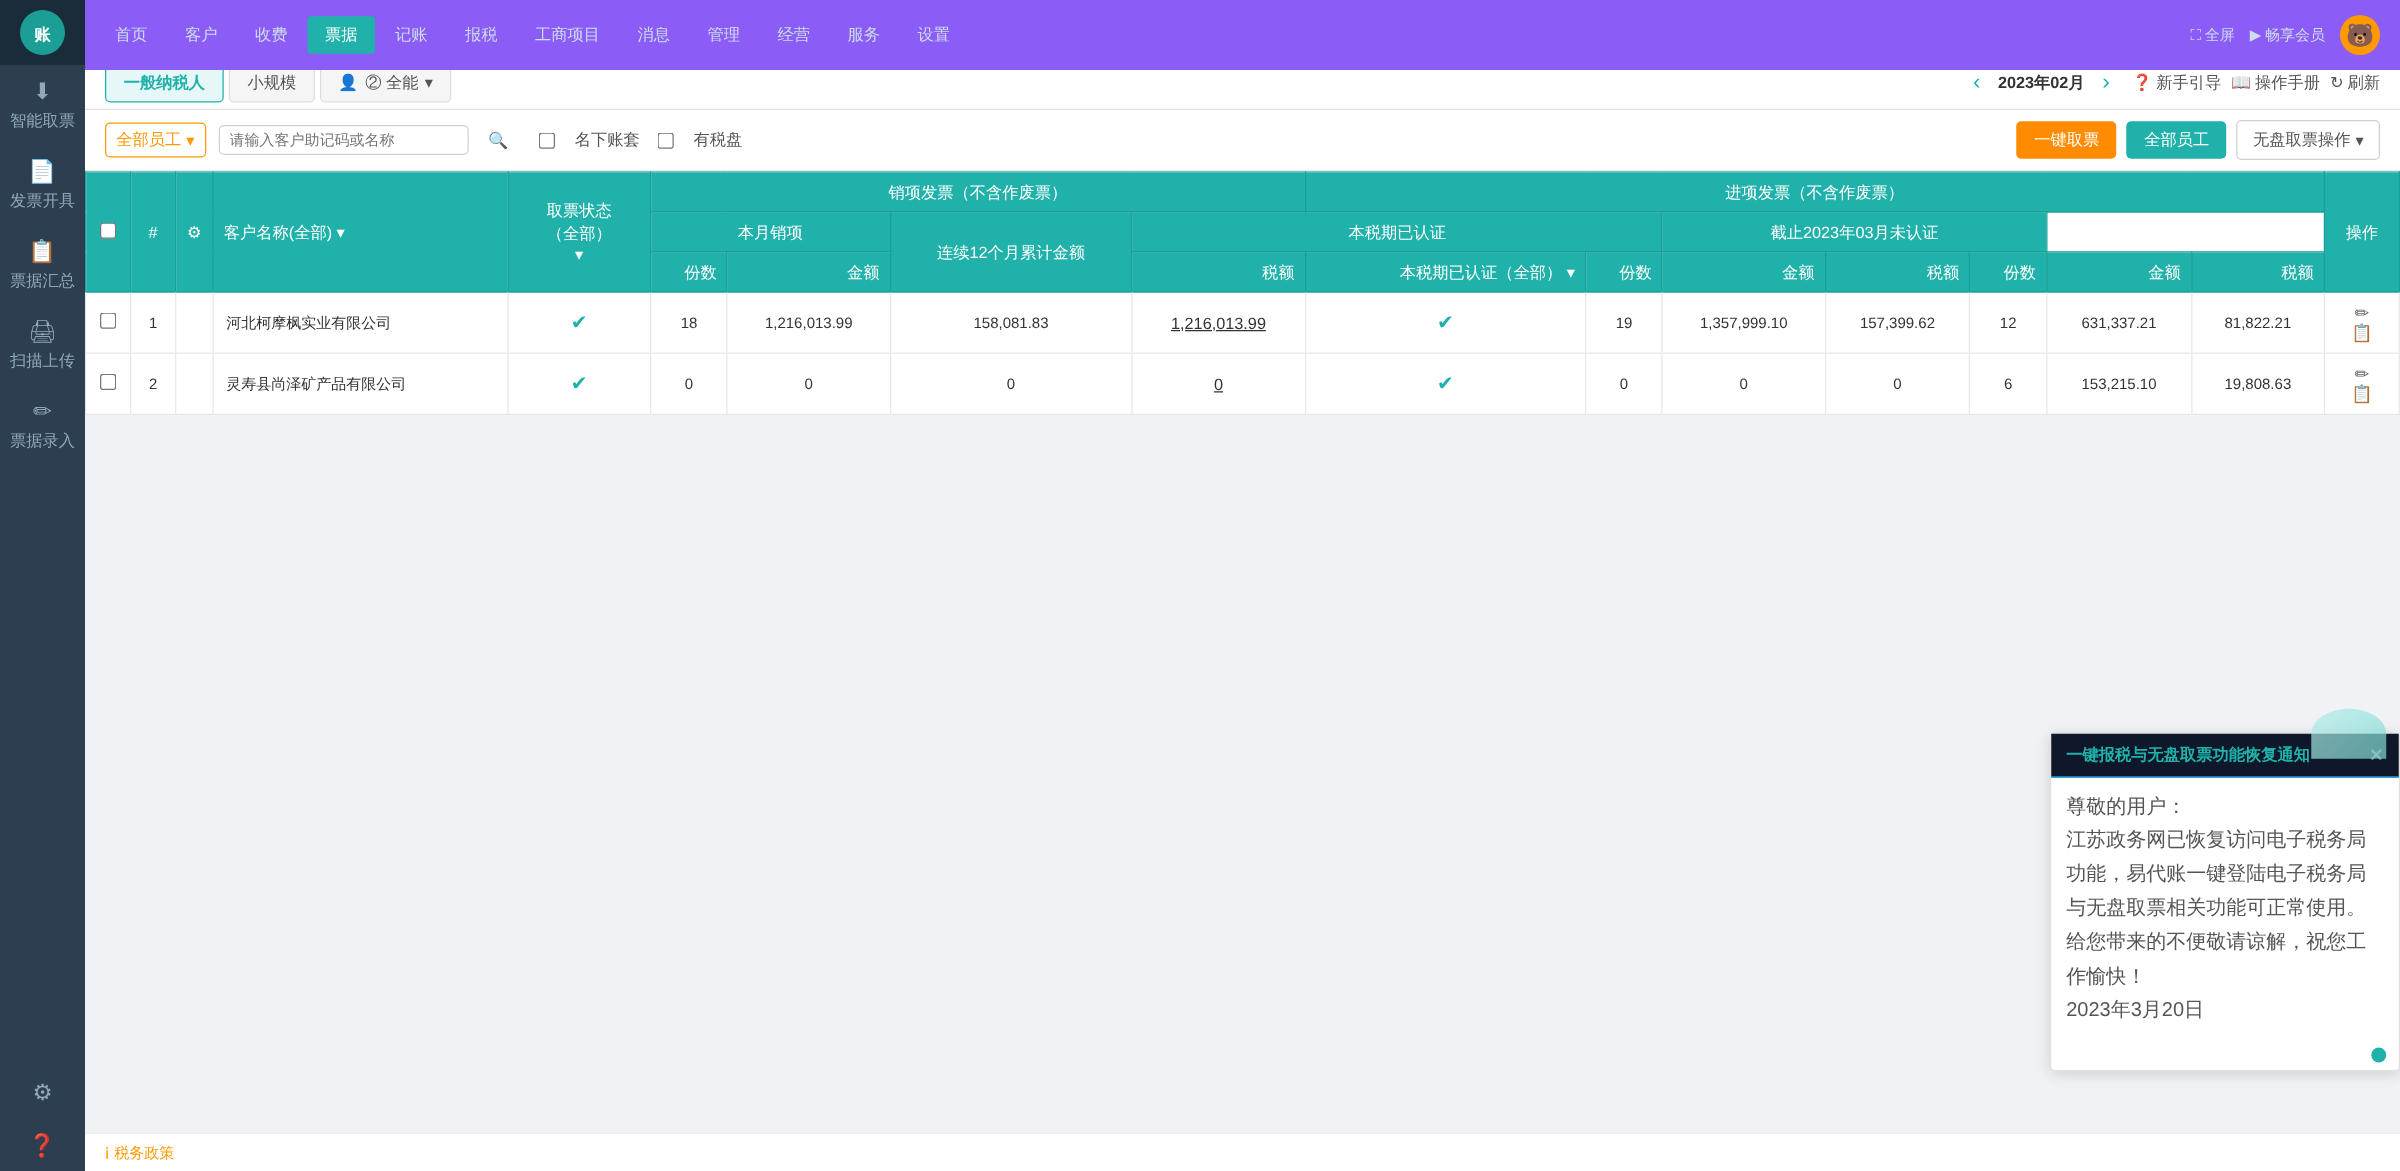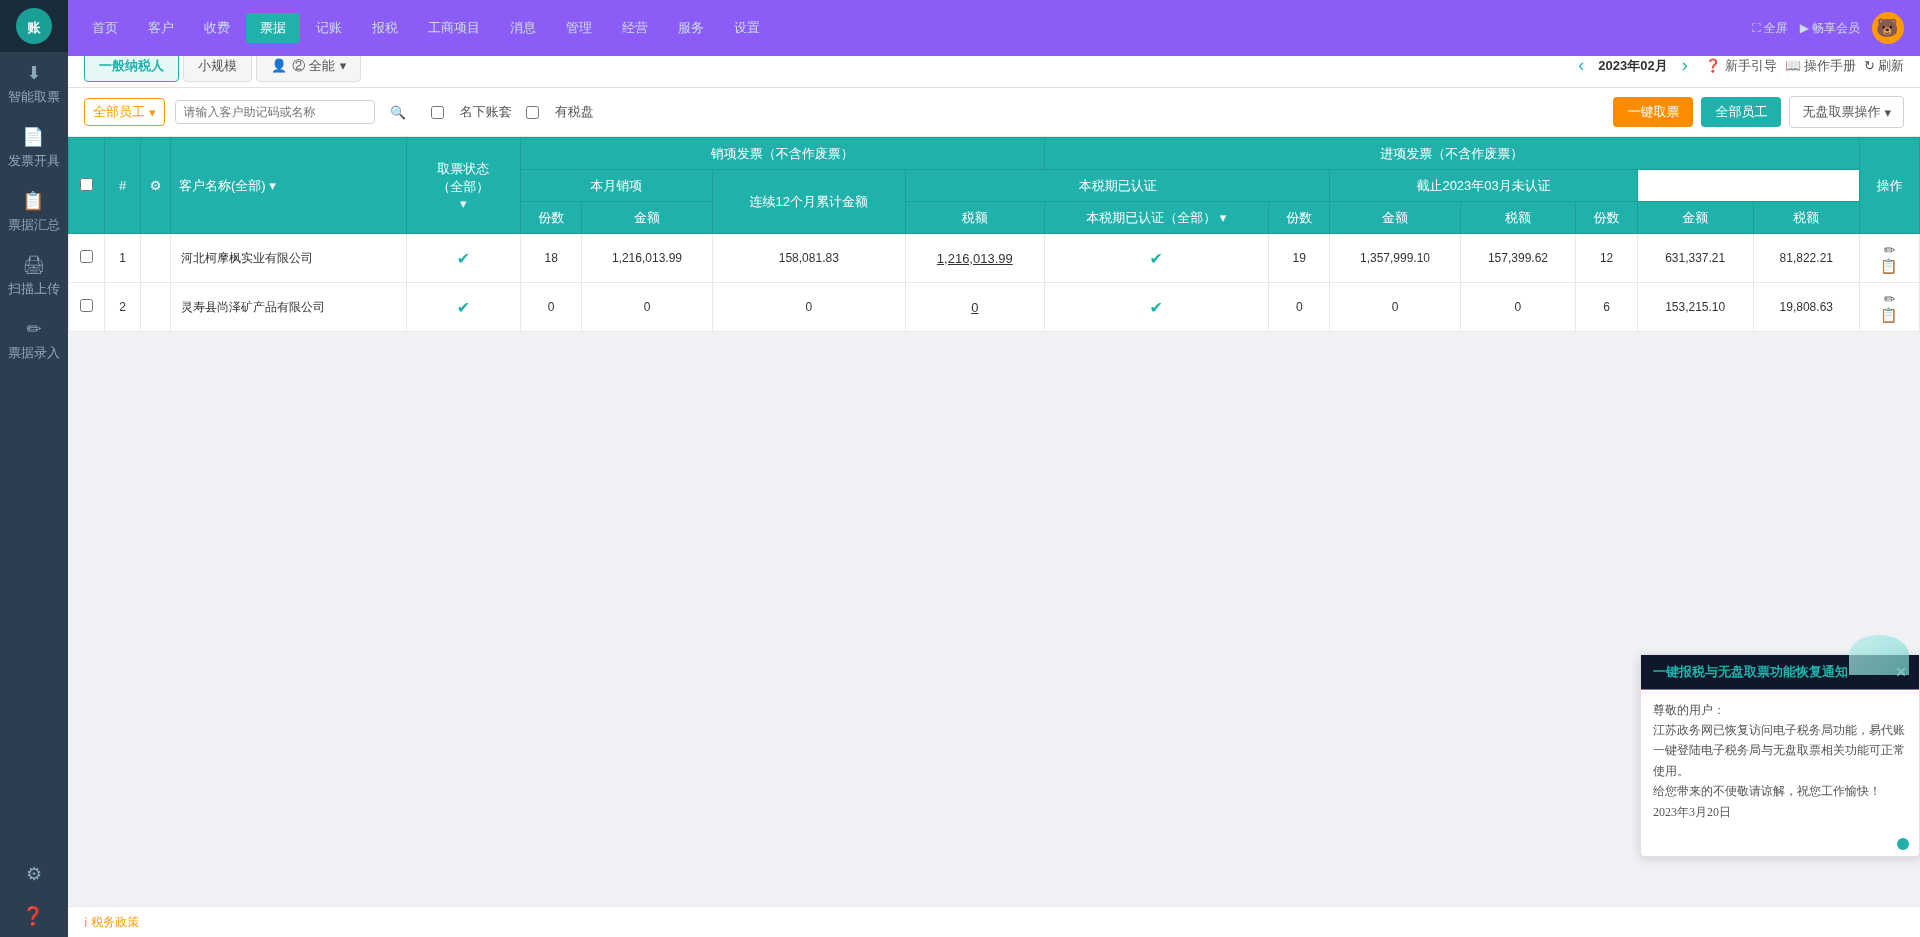--- a/index.html
+++ b/index.html
@@ -86,38 +86,38 @@
 
     
     .table-area { flex: 1; overflow: auto; background: #f0f2f5; padding: 0; }
     .data-table { width: 100%; border-collapse: collapse; background: #fff; }
     .data-table th { background: #20b2aa; color: #fff; padding: 0; text-align: center; font-weight: normal; border: 1px solid #1a9e96; font-size: 12px; }
     .th-content { padding: 6px 8px; }
     .data-table td { padding: 8px 10px; text-align: center; border: 1px solid #e8e8e8; font-size: 12px; color: #333; }
     .th-group { background: #20b2aa; color: #fff; text-align: center; font-size: 13px; border: 1px solid #1a9e96; padding: 6px; }
     .header-row-1 th { height: 32px; }
     .header-row-2 th { height: 32px; }
-    .header-row-3 th { height: 32px; }
+    .header-row-3 th { height: 32px; text-align: right; }
     .check-circle { color: #20b2aa; font-size: 16px; }
     .link-underline { text-decoration: underline; color: #333; cursor: pointer; }
     .action-icon { cursor: pointer; color: #666; font-size: 14px; margin: 0 3px; }
     th.left-align .th-content { text-align: left; }
 
     
     .notification-popup {
       position: fixed; right: 0; bottom: 80px; width: 280px;
       background: #fff; border: 1px solid #e0e0e0; border-radius: 4px;
       box-shadow: 0 2px 12px rgba(0,0,0,0.15); z-index: 200;
     }
     .notif-header {
       background: #0f172a; padding: 8px 12px; font-size: 12px; color: #20b2aa;
       font-weight: bold; border-bottom: 1px solid #0ea5e9;
       display: flex; justify-content: space-between; align-items: center;
     }
-    .notif-body { padding: 10px 12px; font-size: 12px; color: #555; line-height: 1.7; font-family: Liberation Serif, serif; }
+    .notif-body { padding: 10px 12px; font-size: 16px; color: #555; line-height: 1.7; }
     .notif-close { cursor: pointer; color: #888; font-size: 14px; }
     .notif-decoration {
       position: absolute; top: -20px; right: 10px; width: 60px; height: 40px;
       background: linear-gradient(135deg, #b2ece8, #7cd9d4); border-radius: 50% 50% 0 0;
       opacity: 0.7;
     }
 
     
     .footer { background: #fff; border-top: 1px solid #e8e8e8; padding: 6px 16px; display: flex; align-items: center; }
     .footer-link { color: #f90; font-size: 12px; cursor: pointer; display: flex; align-items: center; gap: 4px; }

